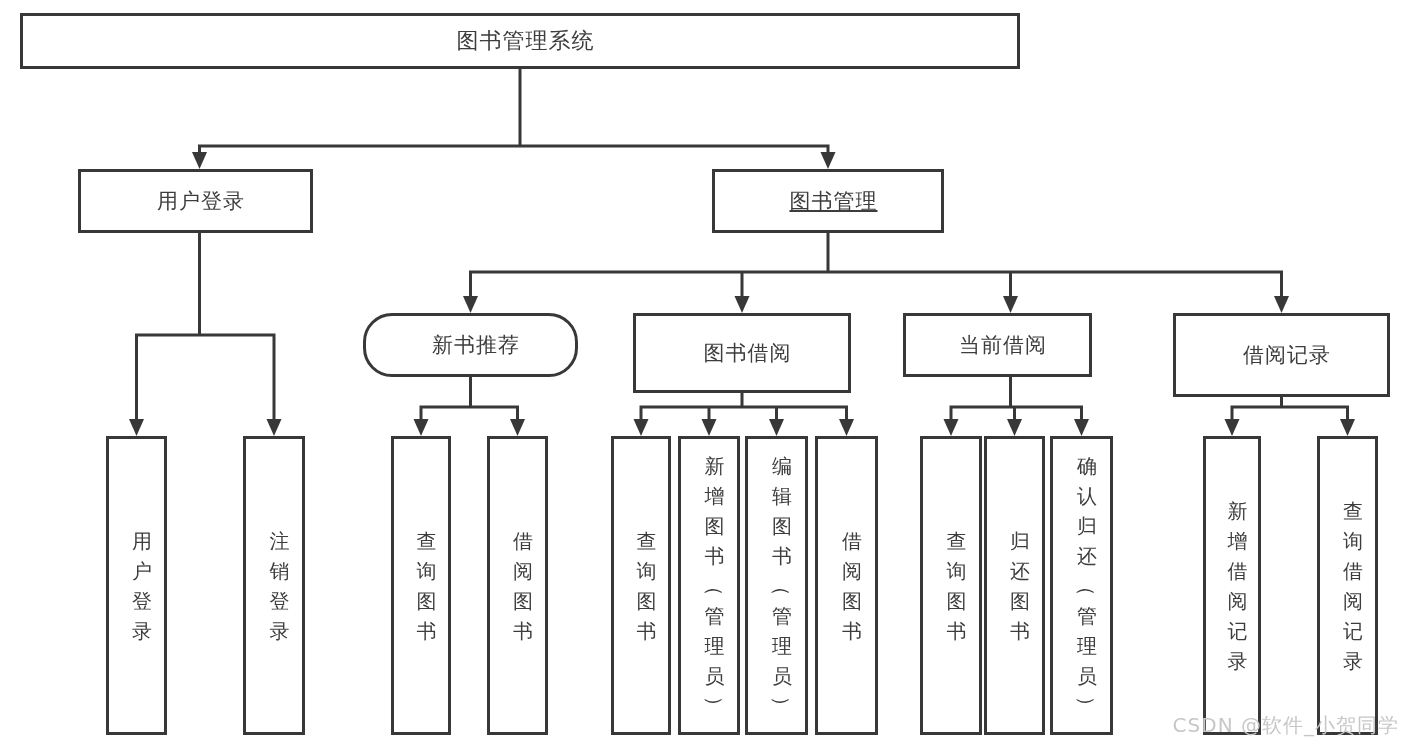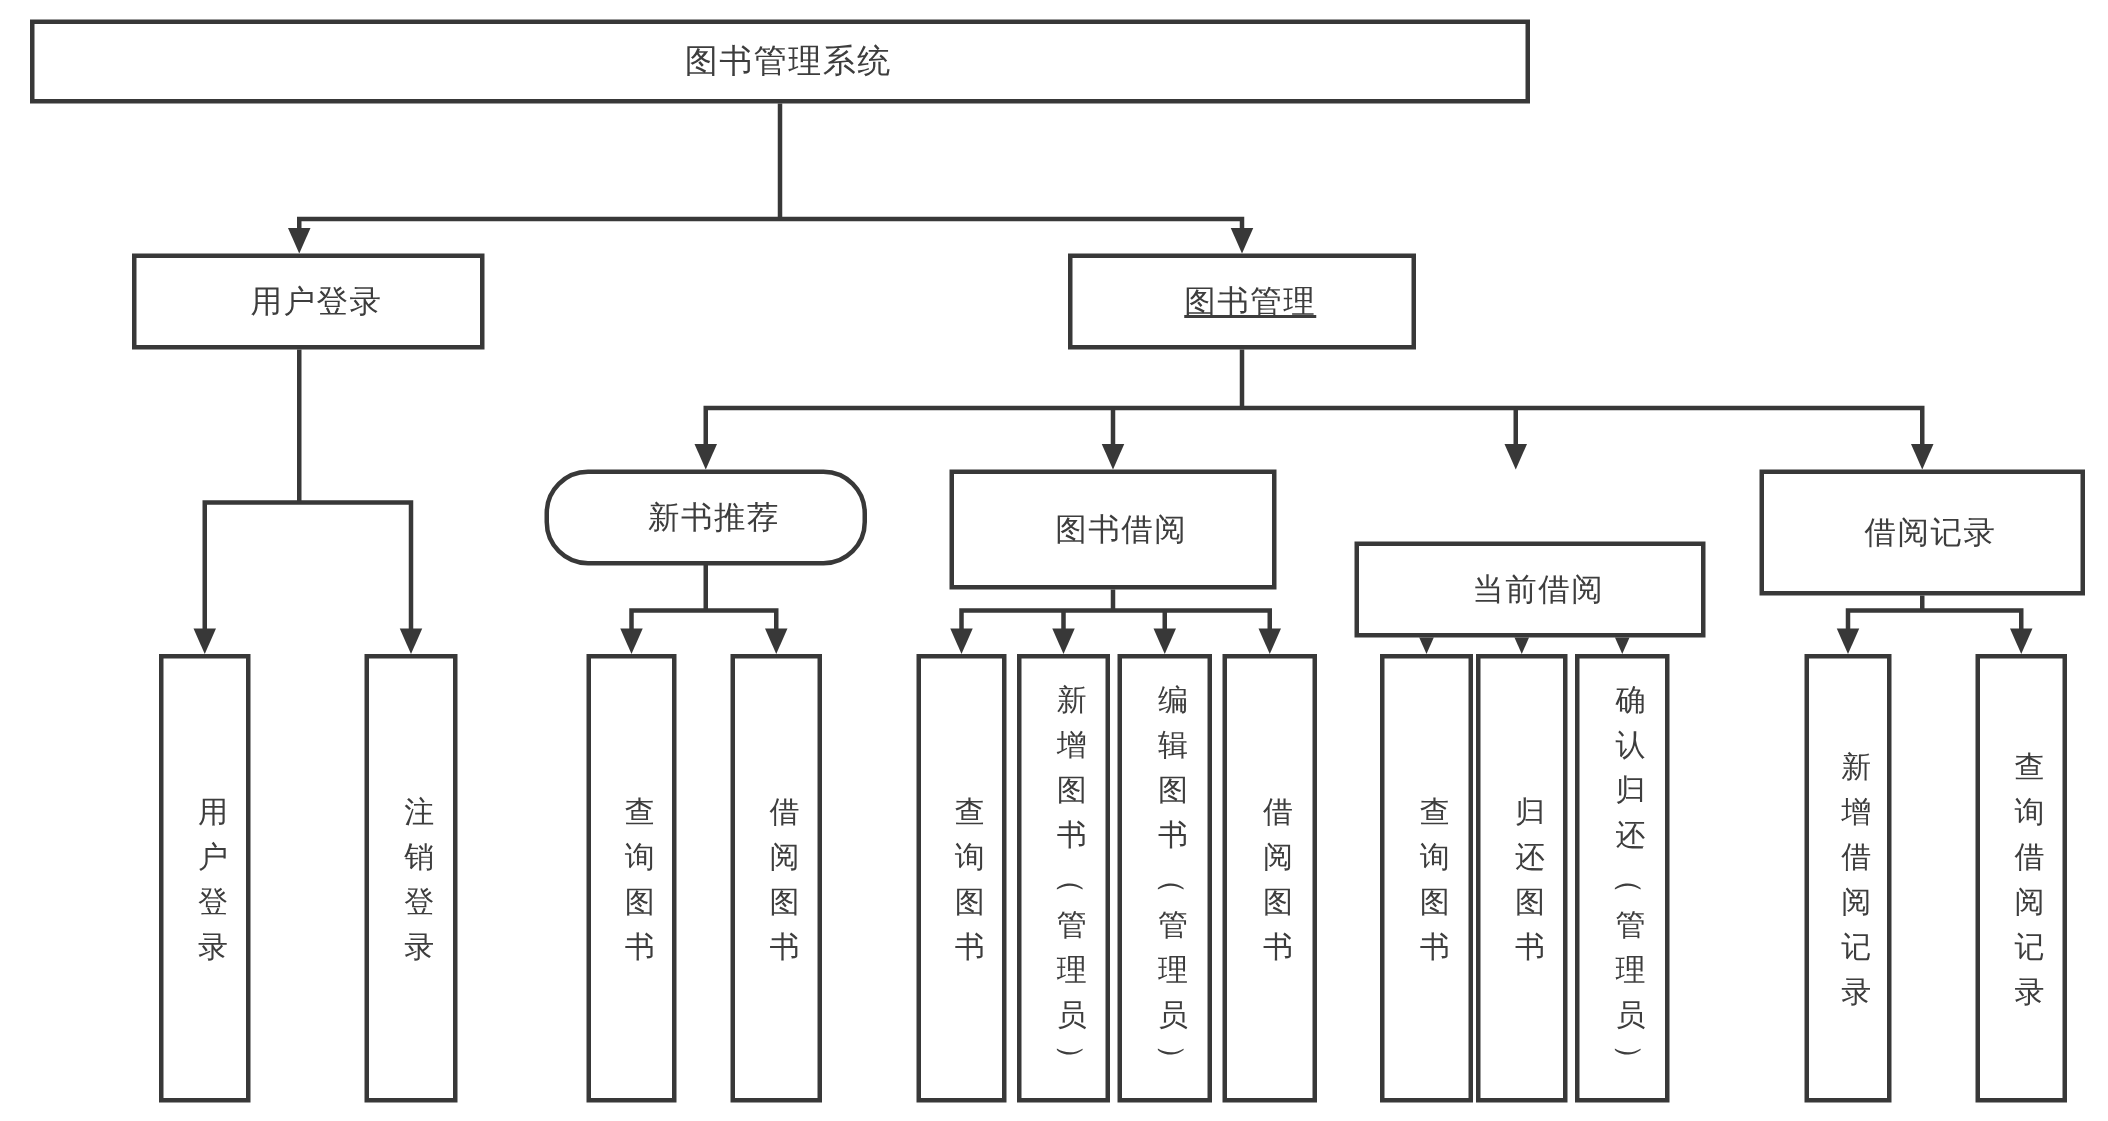--- a/index.html
+++ b/index.html
@@ -62,25 +62,25 @@
       <polygon points="769,419 784,419 776.5,436" fill="#383838"></polygon>
       <polygon points="839,419 854,419 846.5,436" fill="#383838"></polygon>
       <polygon points="943.5,419 958.5,419 951,436" fill="#383838"></polygon>
       <polygon points="1007,419 1022,419 1014.5,436" fill="#383838"></polygon>
       <polygon points="1074,419 1089,419 1081.5,436" fill="#383838"></polygon>
       <polygon points="1224.5,419 1239.5,419 1232,436" fill="#383838"></polygon>
       <polygon points="1340,419 1355,419 1347.5,436" fill="#383838"></polygon>
     </svg>
   <div id="nodes-layer">
       <div class="node root" style="left: 20px; top: 13px; width: 1000px; height: 56px;">图书管理系统</div>
-      <div class="node h" style="left: 88px; top: 169px; width: 235px; height: 64px;">用户登录</div>
+      <div class="node h" style="left: 78px; top: 169px; width: 235px; height: 64px;">用户登录</div>
       <div class="node h" style="left: 712px; top: 169px; width: 232px; height: 64px; text-decoration: underline;">图书管理</div>
       <div class="node h" style="left: 363px; top: 313px; width: 215px; height: 64px; border-radius: 29px;">新书推荐</div>
       <div class="node h" style="left: 633px; top: 313px; width: 218px; height: 80px;">图书借阅</div>
-      <div class="node h" style="left: 903px; top: 313px; width: 234px; height: 64px; margin-top: 48px;">当前借阅</div>
+      <div class="node h" style="left: 903px; top: 313px; width: 189px; height: 64px;">当前借阅</div>
       <div class="node h" style="left: 1173px; top: 313px; width: 217px; height: 84px; text-align: right;">借阅记录</div>
       <div class="node v" style="left: 106px; top: 436px; width: 61px; height: 299px;">
         <span class="vlabel">
           <span class="vchar">用</span>
           <span class="vchar">户</span>
           <span class="vchar">登</span>
           <span class="vchar">录</span>
         </span>
       </div>
       <div class="node v" style="left: 243px; top: 436px; width: 62px; height: 299px;">
@@ -192,13 +192,14 @@
         <span class="vlabel">
           <span class="vchar">查</span>
           <span class="vchar">询</span>
           <span class="vchar">借</span>
           <span class="vchar">阅</span>
           <span class="vchar">记</span>
           <span class="vchar">录</span>
         </span>
       </div>
     </div>
+  <div id="watermark" style="color: rgb(199, 199, 199);">CSDN @软件_小贺同学</div>
 </div>
 
 </body></html>

